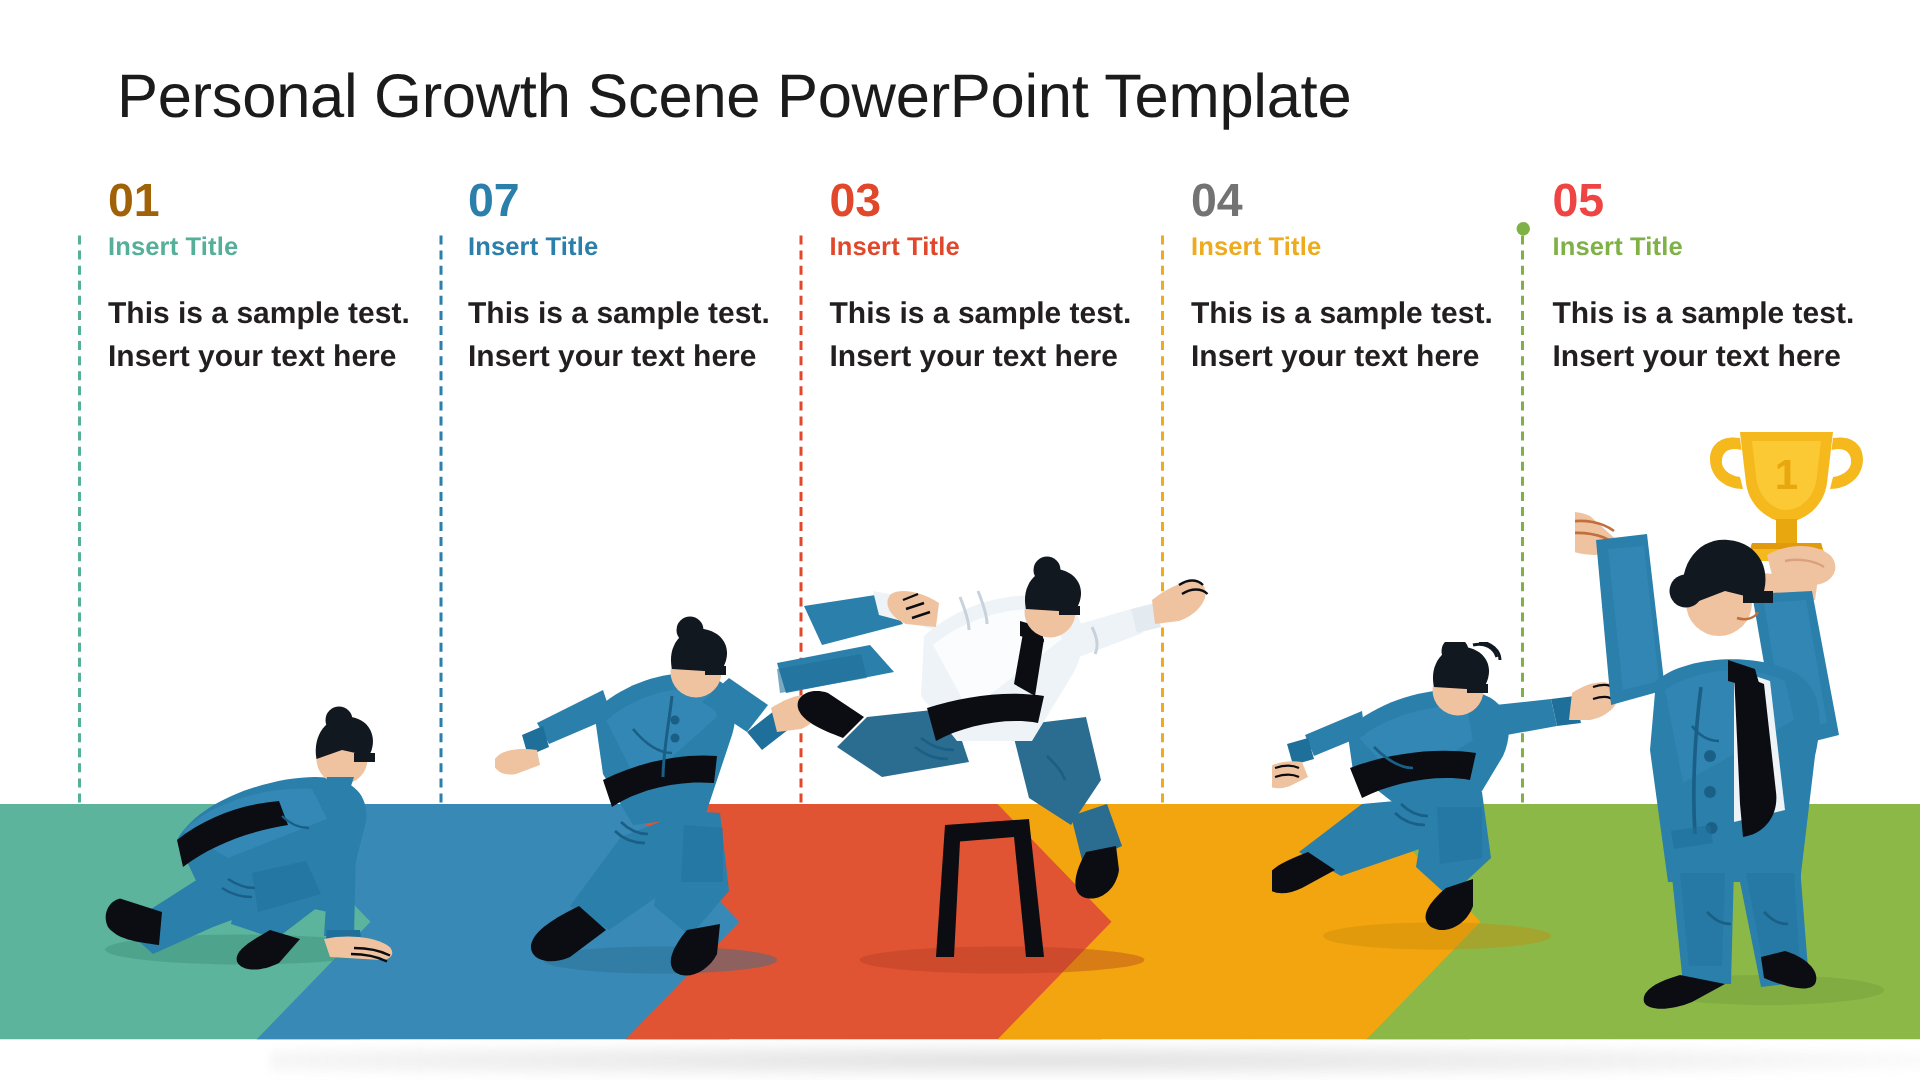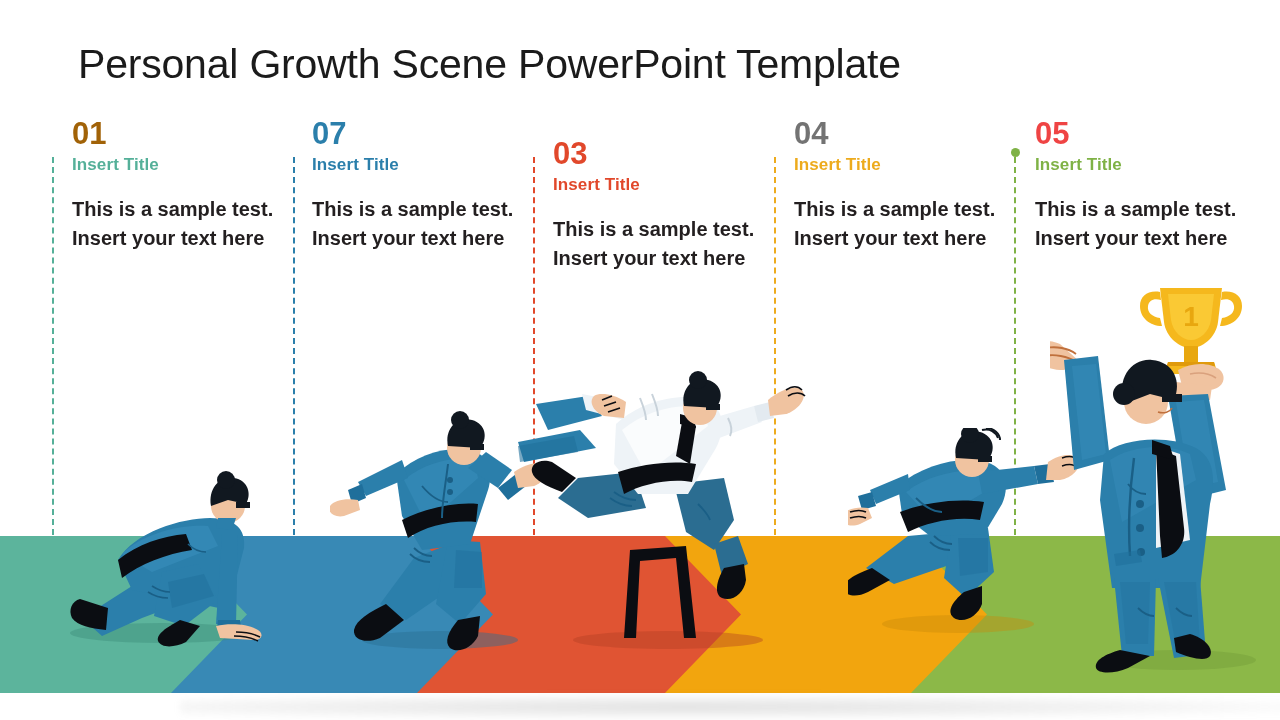--- a/index.html
+++ b/index.html
@@ -311,21 +311,21 @@
       <div class="step-col" style="left: 72px;">
         <div class="step-num" style="color: #a16207;">01</div>
         <div class="step-title" style="color: rgb(85, 176, 153);">Insert Title</div>
         <div class="step-body"><span class="l1">This is a sample test.</span><span class="l2">Insert your text here</span></div>
       </div>
       <div class="step-col" style="left: 312px;">
         <div class="step-num" style="color: rgb(43, 127, 171);">07</div>
         <div class="step-title" style="color: rgb(43, 127, 171);">Insert Title</div>
         <div class="step-body"><span class="l1">This is a sample test.</span><span class="l2">Insert your text here</span></div>
       </div>
-      <div class="step-col" style="left: 553px; margin-top: 20px;">
+      <div class="step-col" style="left: 553px;">
         <div class="step-num" style="color: rgb(225, 72, 43);">03</div>
         <div class="step-title" style="color: rgb(225, 72, 43);">Insert Title</div>
         <div class="step-body"><span class="l1">This is a sample test.</span><span class="l2">Insert your text here</span></div>
       </div>
       <div class="step-col" style="left: 794px;">
         <div class="step-num" style="color: #737373;">04</div>
         <div class="step-title" style="color: rgb(237, 171, 29);">Insert Title</div>
         <div class="step-body"><span class="l1">This is a sample test.</span><span class="l2">Insert your text here</span></div>
       </div>
       <div class="step-col" style="left: 1035px;">

